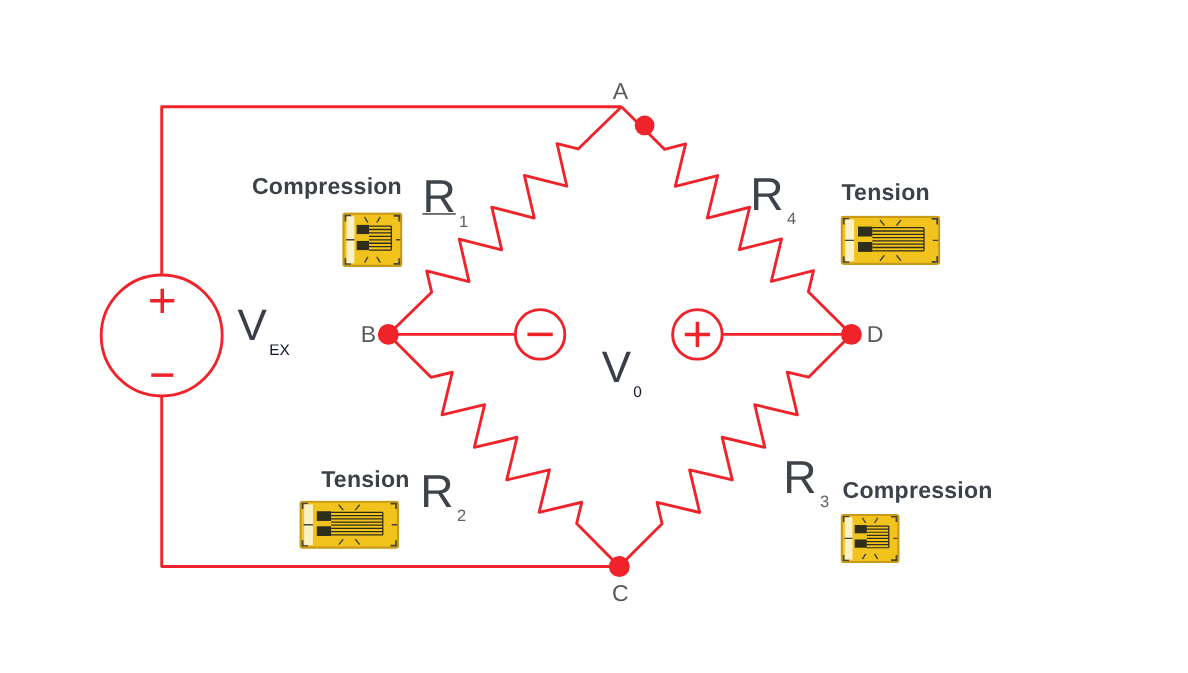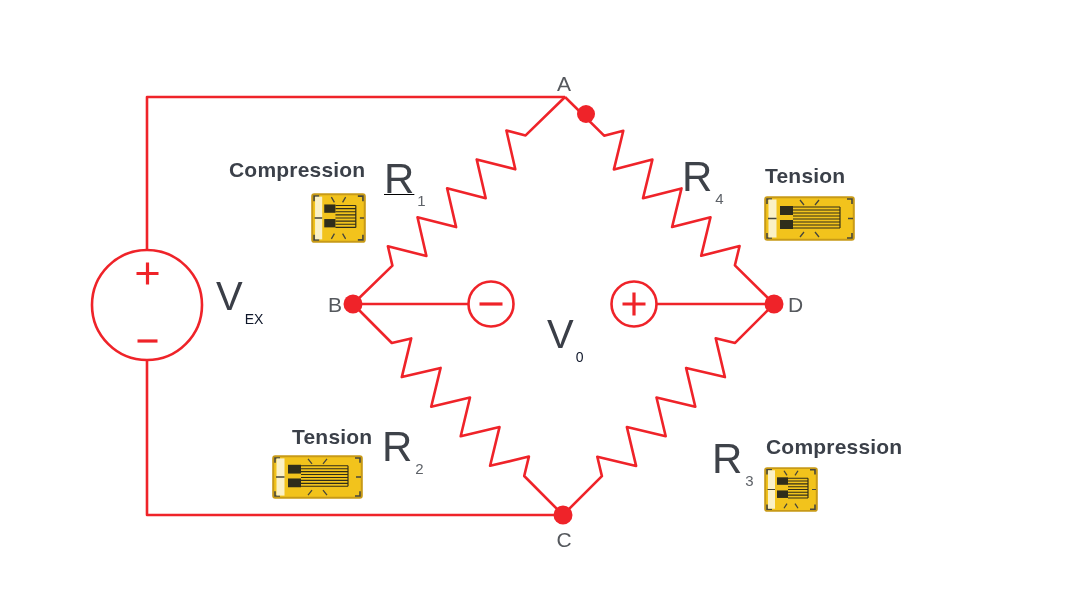--- a/index.html
+++ b/index.html
@@ -108,18 +108,18 @@
   <div class="ovl r-label" style="left:682px;top:153px;">
     <span class="main">R</span><span class="sub">4</span>
   </div>
   <div class="ovl strain-label" style="left:765px;top:164px;">Tension</div>
 
   <div class="ovl strain-label" style="left:292px;top:425px;">Tension</div>
   <div class="ovl r-label" style="left:382px;top:423px;">
     <span class="main">R</span><span class="sub">2</span>
   </div>
 
-  <div class="ovl r-label" style="left:712px;top:435px;">
+  <div class="ovl r-label" style="left:712px;top:410px;">
     <span class="main">R</span><span class="sub">3</span>
   </div>
   <div class="ovl strain-label" style="left:766px;top:435px;">Compression</div>
 
 </div>
 
 </body></html>

